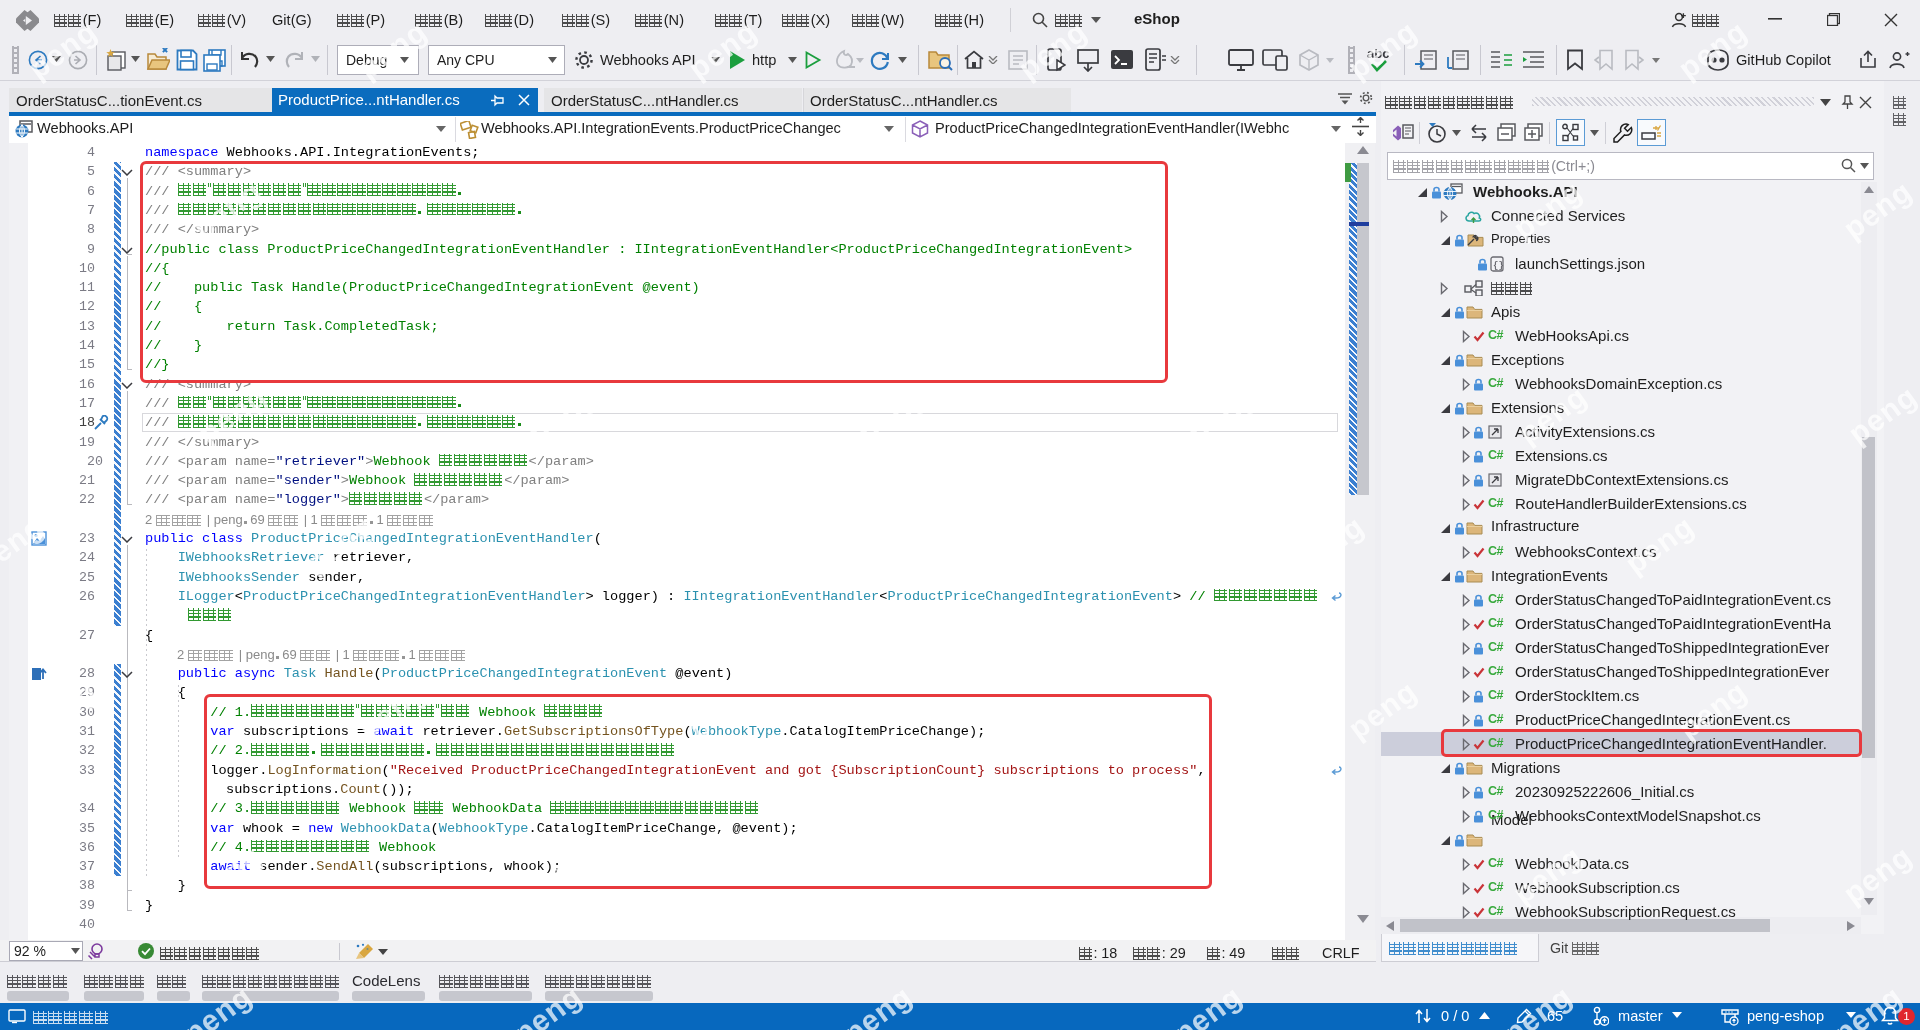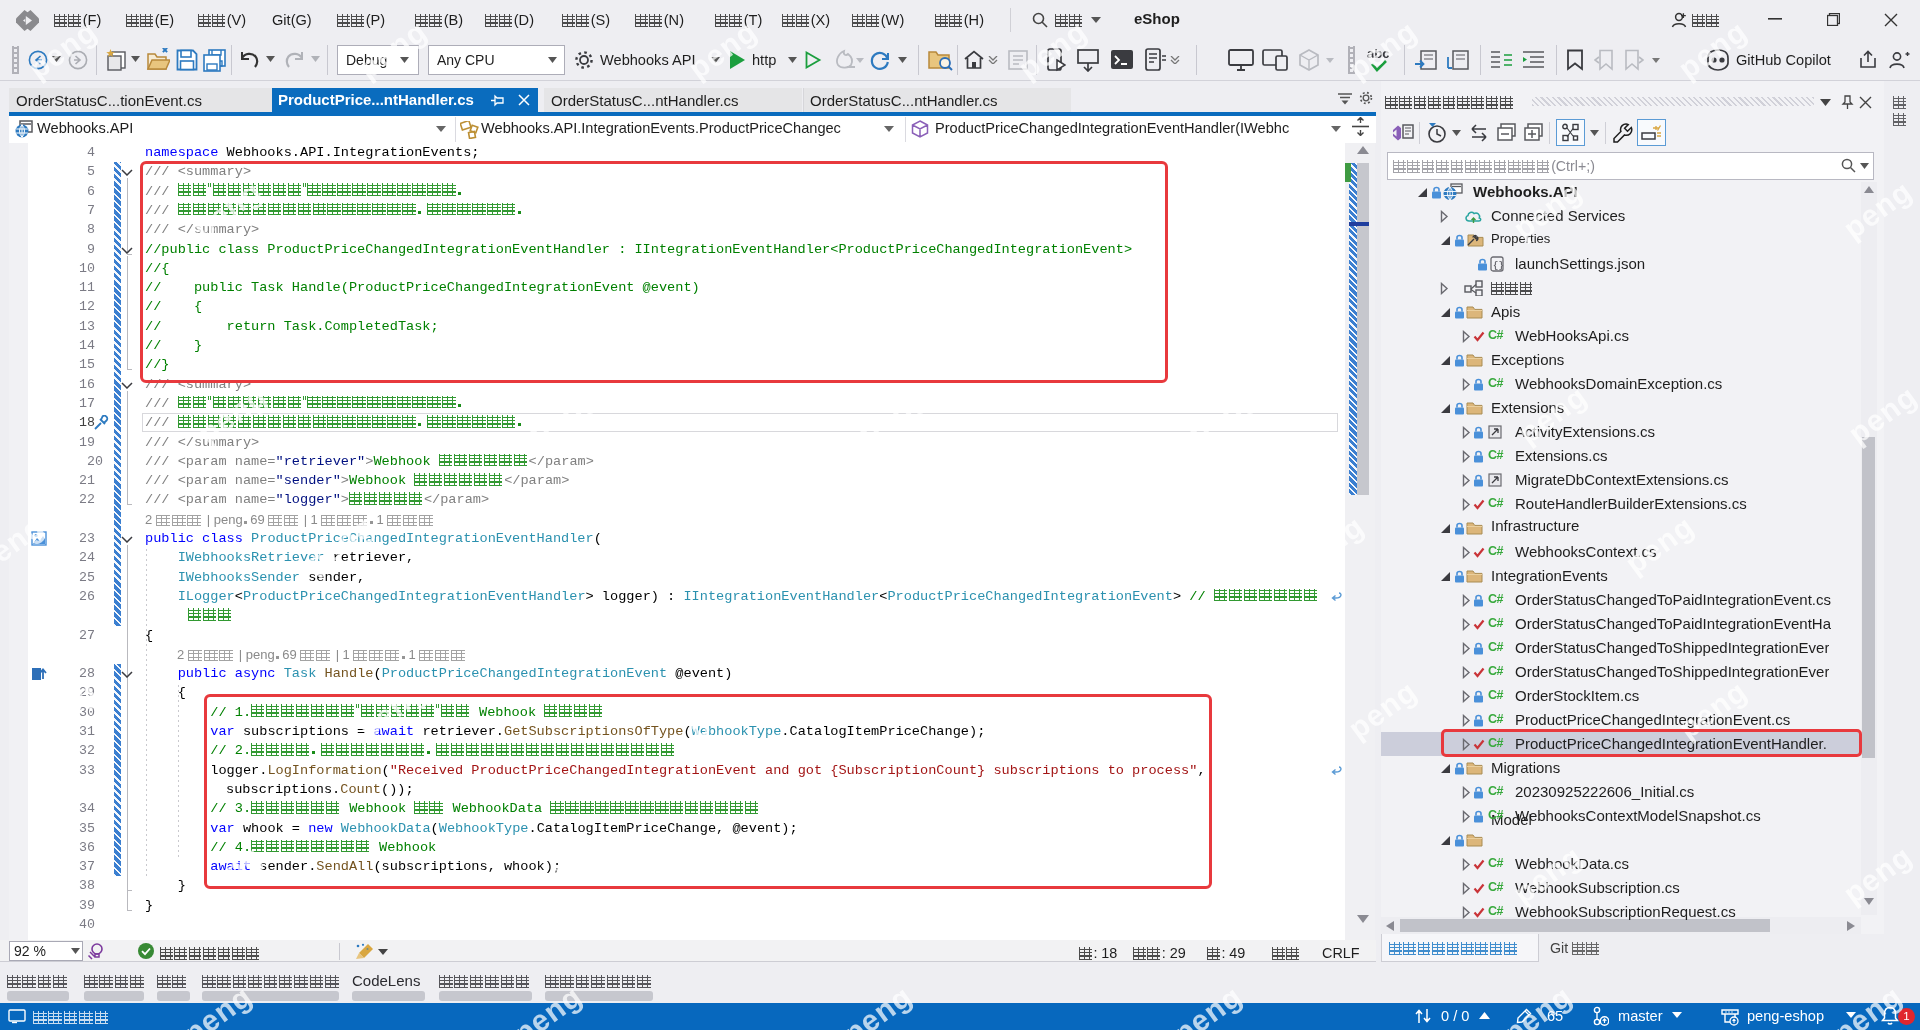--- a/index.html
+++ b/index.html
@@ -269,21 +269,21 @@
     <path d="M10 12 L10 2 M6 5.5 L10 1.5 L14 5.5" fill="none" stroke="#3A3B40" stroke-width="1.6"></path>
   </svg>
 <svg class="ab" style="left:1888px;top:50px" width="22" height="20" viewBox="0 0 22 20">
     <circle cx="9" cy="6.5" r="3.6" fill="none" stroke="#3A3B40" stroke-width="1.6"></circle>
     <path d="M2 18 C3 12.8 15 12.8 16 18" fill="none" stroke="#3A3B40" stroke-width="1.6"></path>
     <path d="M17.5 4 L21.5 4 M19.5 2 L19.5 6" stroke="#3A3B40" stroke-width="1.4"></path>
   </svg>
 <div class="ab" style="left:9px;top:88px;width:263px;height:25px;background:#E5E5E7"></div>
 <div class="ab tw" style="left:16px;top:92px">OrderStatusC...tionEvent.cs</div>
 <div class="ab" style="left:272px;top:88px;width:266px;height:25px;background:#0A6CBE"></div>
-<div class="ab" style="left:278px;top:91px;font-size:15px;font-weight:700;color:#fff">ProductPrice...ntHandler.cs</div>
+<div class="ab" style="left:278px;top:91px;font-size:15px;font-weight:400;color:#fff">ProductPrice...ntHandler.cs</div>
 <svg class="ab" style="left:490px;top:93px;z-index:5" width="14" height="14" viewBox="0 0 14 14">
     <path d="M5 1 L10 1 L10 7 L12 9 L3 9 L5 7 Z M7.5 9 L7.5 13" stroke="#fff" stroke-width="1.3" fill="none" transform="rotate(90 7 7)"></path>
   </svg>
 <svg class="ab" style="left:518px;top:94px;z-index:5" width="12" height="12" viewBox="0 0 12 12">
     <path d="M1 1 L11 11 M11 1 L1 11" stroke="#fff" stroke-width="1.5"></path>
   </svg>
 <div class="ab" style="left:544px;top:88px;width:258px;height:25px;background:#E5E5E7"></div>
 <div class="ab tw" style="left:551px;top:92px">OrderStatusC...ntHandler.cs</div>
 <div class="ab" style="left:803px;top:88px;width:268px;height:25px;background:#E5E5E7;border-left:1px solid #D6D6DA"></div>
 <div class="ab tw" style="left:810px;top:92px">OrderStatusC...ntHandler.cs</div>

